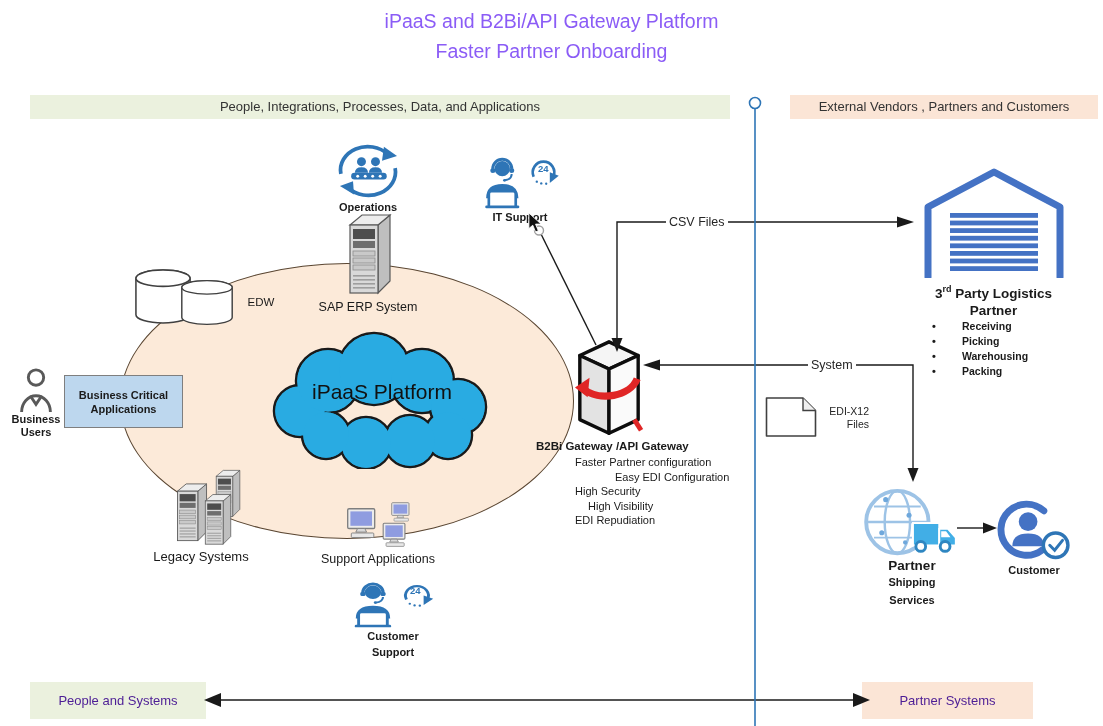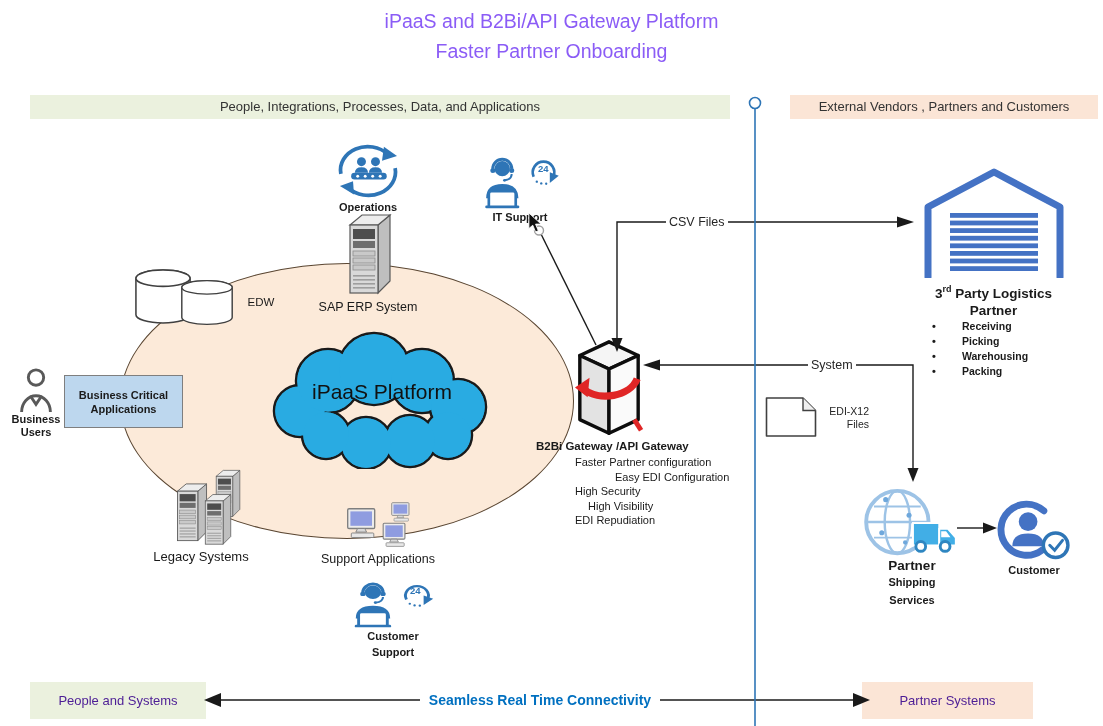--- a/index.html
+++ b/index.html
@@ -339,15 +339,14 @@
   </svg>
 
   <div class="abs" style="left:527px;top:213px;width:16px;height:20px;">
     <svg width="16" height="20" viewBox="0 0 13 18">
       <polygon points="1,0 1,14 4.5,11 7,17 9.5,16 7,10 12,10" fill="#111" stroke="#fff" stroke-width="0.8"></polygon>
     </svg>
   </div>
 
   <div class="line-tag" style="left:666px;top:215px;">CSV Files</div>
   <div class="line-tag" style="left:808px;top:358px;">System</div>
-  <div class="connectivity">Seamless Real Time Connectivity</div>
 
 </div>
 
 </body></html>

